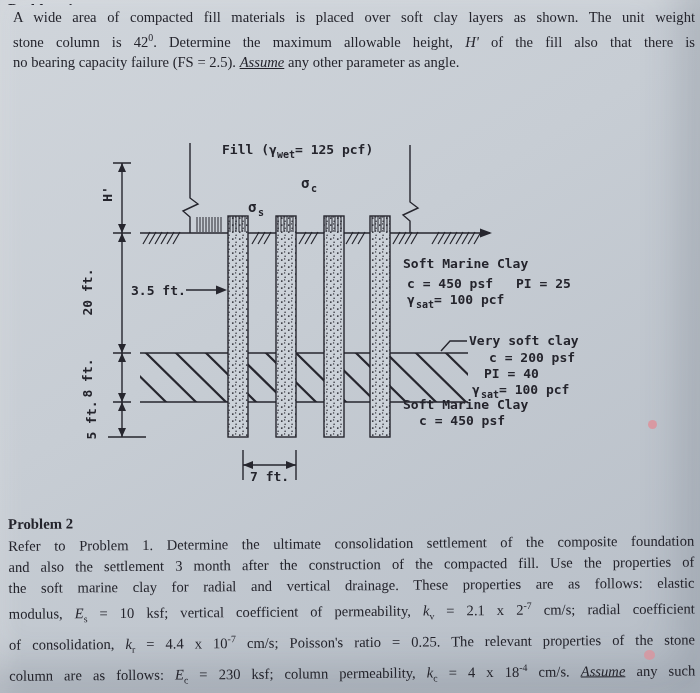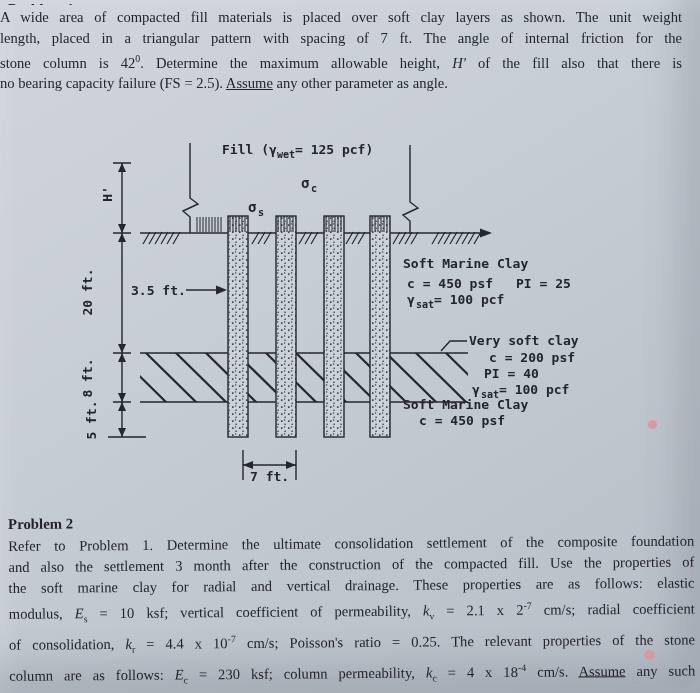--- a/index.html
+++ b/index.html
@@ -13,49 +13,48 @@
   }
   .paper{
     position:relative;width:700px;height:693px;overflow:hidden;
     background:linear-gradient(148deg,#d0d5db 0%,#c7cdd4 42%,#b7bec7 100%);
     box-shadow:inset -20px -26px 42px rgba(66,76,92,.20), inset 8px 6px 20px rgba(255,255,255,.22);
     color:var(--ink);
   }
   .cutoff{position:absolute;left:8px;top:0;height:5px;overflow:hidden;}
   .cutoff span{display:inline-block;margin-top:-15px;font-weight:bold;text-decoration:underline;font-size:15px;}
   .para{position:absolute;font-size:14.6px;line-height:20.8px;color:var(--ink);}
-  .p1{left:0;top:7px;width:682px;}
+  .p1{left:13px;top:7px;width:682px;}
   .p2block{position:absolute;left:8px;top:516px;width:686px;transform:rotate(-0.45deg);transform-origin:left top;}
   .p2head{font-weight:bold;font-size:14.8px;margin-bottom:3px;}
   .p2lines{font-size:14.6px;line-height:21px;}
   .tline{text-align:justify;text-align-last:justify;white-space:normal;}
   .tline.tlast{text-align-last:left;}
   .sup{vertical-align:super;font-size:.68em;}
   .sub{vertical-align:sub;font-size:.68em;}
-  .u{text-decoration:underline;}
+  .u{text-decoration:underline;font-style:italic;}
   .i{font-style:italic;}
   .fig{position:absolute;left:0;top:132px;}
   .fig text{fill:var(--ink);}
   .ft{font:700 13px "DejaVu Sans Mono", monospace;}
   .fs{font:700 10px "DejaVu Sans Mono", monospace;}
   .fg{font:700 14px "DejaVu Sans Mono", monospace;}
   .dot{position:absolute;border-radius:50%;background:var(--dot);}
   .dot1{left:648px;top:420px;width:9px;height:9px;opacity:.85;}
   .dot2{left:644px;top:650px;width:11px;height:10px;opacity:.75;}
 </style>
 </head>
 <body>
 
 <div class="paper">
 
   <div class="cutoff"><span>Problem 1</span></div>
 
   <div class="para p1">
       <div class="tline"><span>A wide area of compacted fill materials is placed over soft clay layers as shown. The unit weight</span></div>
-      <div class="tline"><span>length, placed in a triangular pattern with spacing of 7 ft. The angle of internal friction for the</span></div>
       <div class="tline"><span>stone column is 42</span><span class="sup">0</span><span>. Determine the maximum allowable height, </span><span class="i">H'</span><span> of the fill also that there is</span></div>
       <div class="tline tlast"><span>no bearing capacity failure (FS = 2.5). </span><span class="u">Assume</span><span> any other parameter as angle.</span></div>
     </div>
 
   <svg class="fig" width="700" height="372" viewBox="0 0 700 372">
     <defs>
       <pattern id="dots" width="7" height="7" patternUnits="userSpaceOnUse">
         <rect width="7" height="7" fill="#ccd2d9"></rect>
         <circle cx="1.8" cy="2.1" r="0.9" fill="#2a2a32"></circle>
         <circle cx="5.1" cy="5.3" r="0.8" fill="#2a2a32"></circle>

